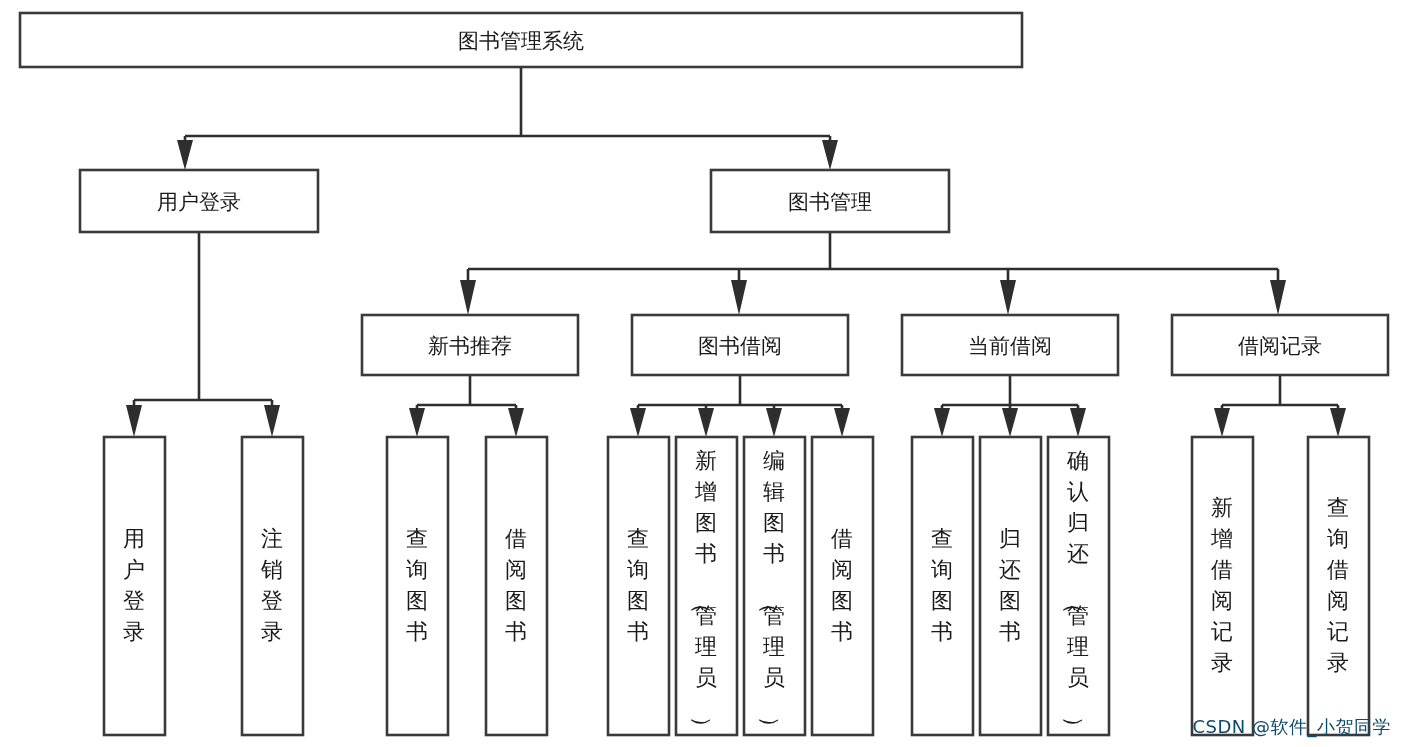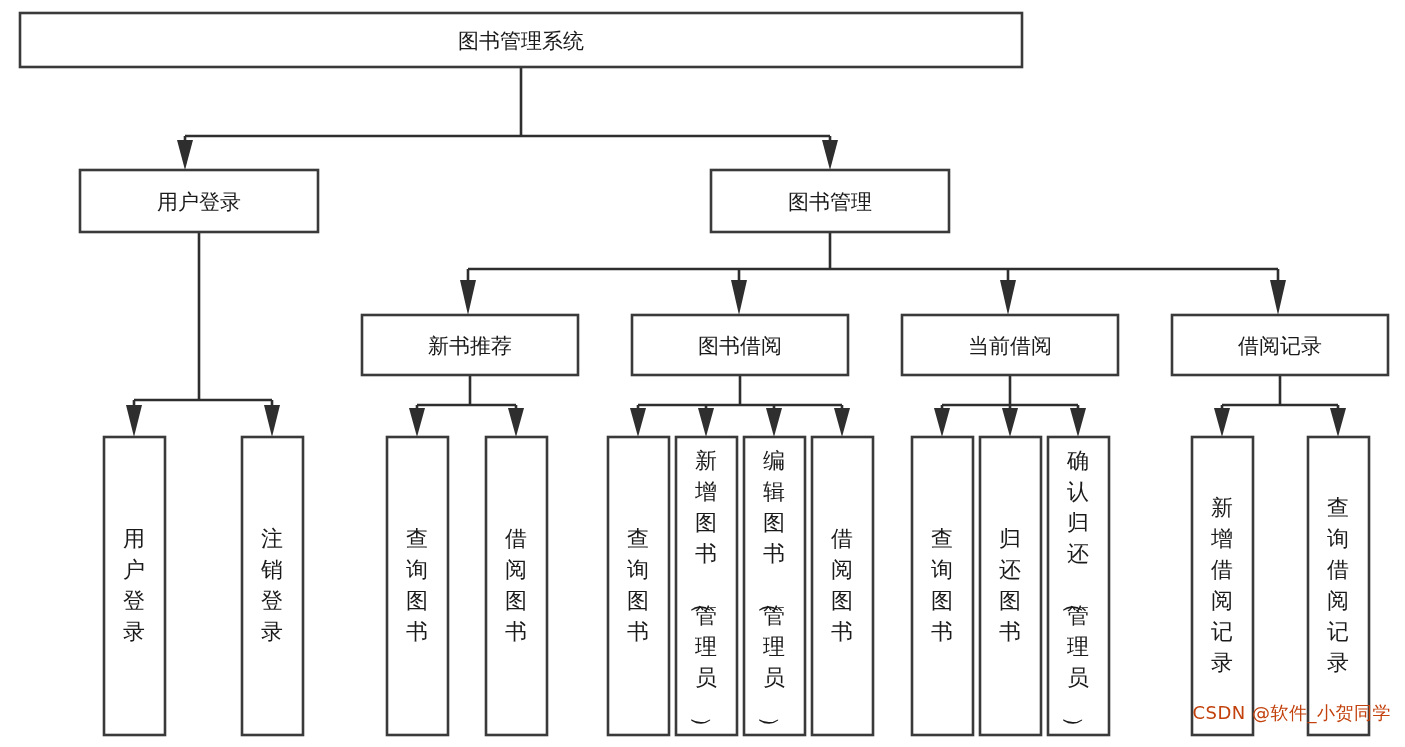--- a/index.html
+++ b/index.html
@@ -44,22 +44,22 @@
     stroke-width: 2.6;
     fill: none;
   }
   .arrow-head {
     fill: #2e2e2e;
     stroke: none;
   }
   .watermark {
     position: absolute;
     right: 14px;
-    bottom: 22px;
-    color: #c2410c;
+    bottom: 8px;
+    color: #0c4a6e;
     font-size: 18px;
     font-family: "DejaVu Sans", "Liberation Sans", sans-serif;
     white-space: nowrap;
     letter-spacing: 0.5px;
     pointer-events: none;
   }
 </style>
 </head>
 <body>
 

